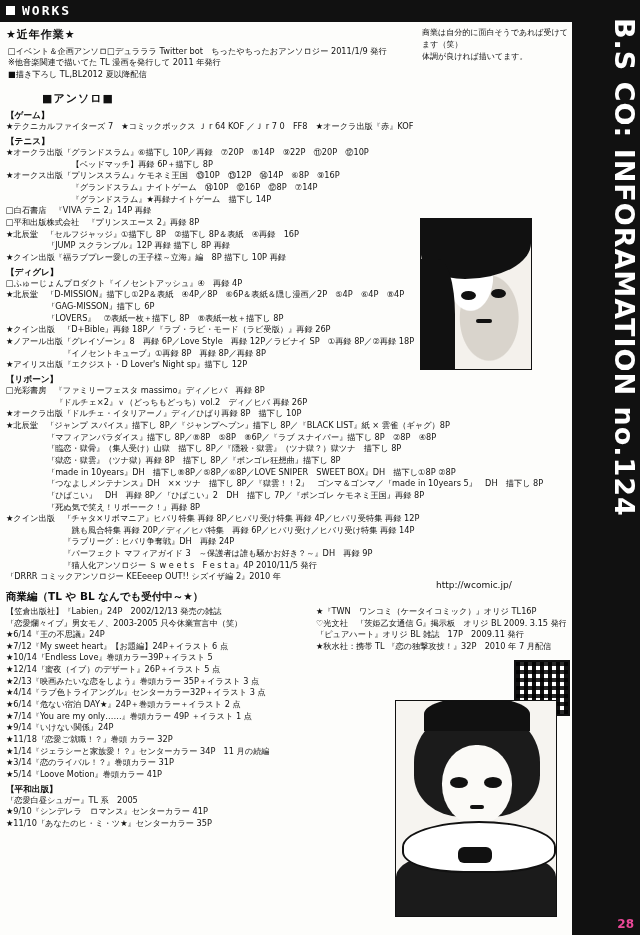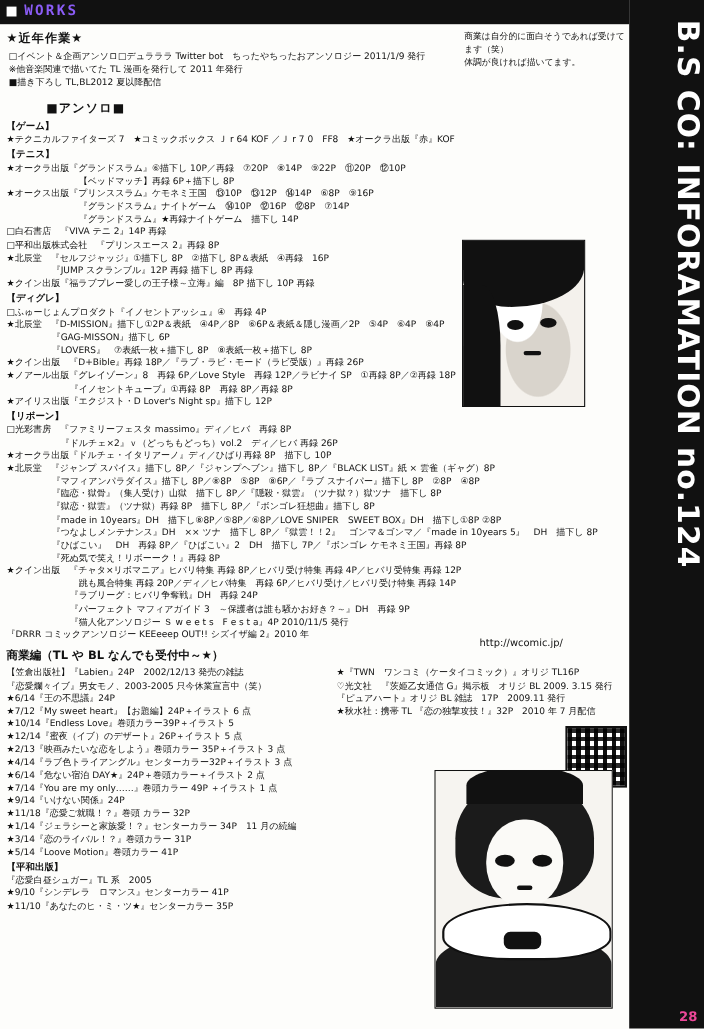--- a/index.html
+++ b/index.html
@@ -8,21 +8,21 @@
     font-family:"DejaVu Sans","Liberation Sans",sans-serif;
     color:#111;overflow:hidden;position:relative;
   }
   .page{position:relative;width:640px;height:935px;box-sizing:border-box;}
 
   
   .topbar{
     position:absolute;left:0;top:0;width:572px;height:22px;background:#111;
   }
   .topbar .works{
-    position:absolute;left:22px;top:3px;color:#8b5cf6;font-size:13px;
+    position:absolute;left:22px;top:3px;color:#ffffff;font-size:13px;
     letter-spacing:2px;font-weight:bold;font-family:"DejaVu Sans Mono","Liberation Mono",monospace;
   }
   .topbar .sq{position:absolute;left:6px;top:6px;width:9px;height:9px;background:#fff;}
 
   
   .rightstrip{
     position:absolute;right:0;top:0;width:68px;height:935px;background:#111;
   }
   .rightstrip .vtitle{
     position:absolute;top:18px;left:0;width:68px;
@@ -115,21 +115,21 @@
 
   
   .qr{position:absolute;right:68px;top:0;}
   .qrbox{width:52px;height:52px;background:
     repeating-linear-gradient(90deg,#111 0 4px,#fff 4px 8px),
     repeating-linear-gradient(0deg,rgba(17,17,17,.9) 0 4px,rgba(255,255,255,.9) 4px 8px);
     background-blend-mode:multiply;border:2px solid #111;}
   .pagenum{
     position:absolute;right:6px;bottom:4px;color:#ec4899;font-size:12px;font-weight:bold;
   }
-  .colwrap{display:flex;gap:0;}
+  .colwrap{display:flex;gap:10px;}
   .col-l{width:300px;}
   .col-r{width:250px;}
 </style>
 </head>
 <body>
 
 <div class="page">
 
   <div class="topbar">
     <div class="sq"></div>

